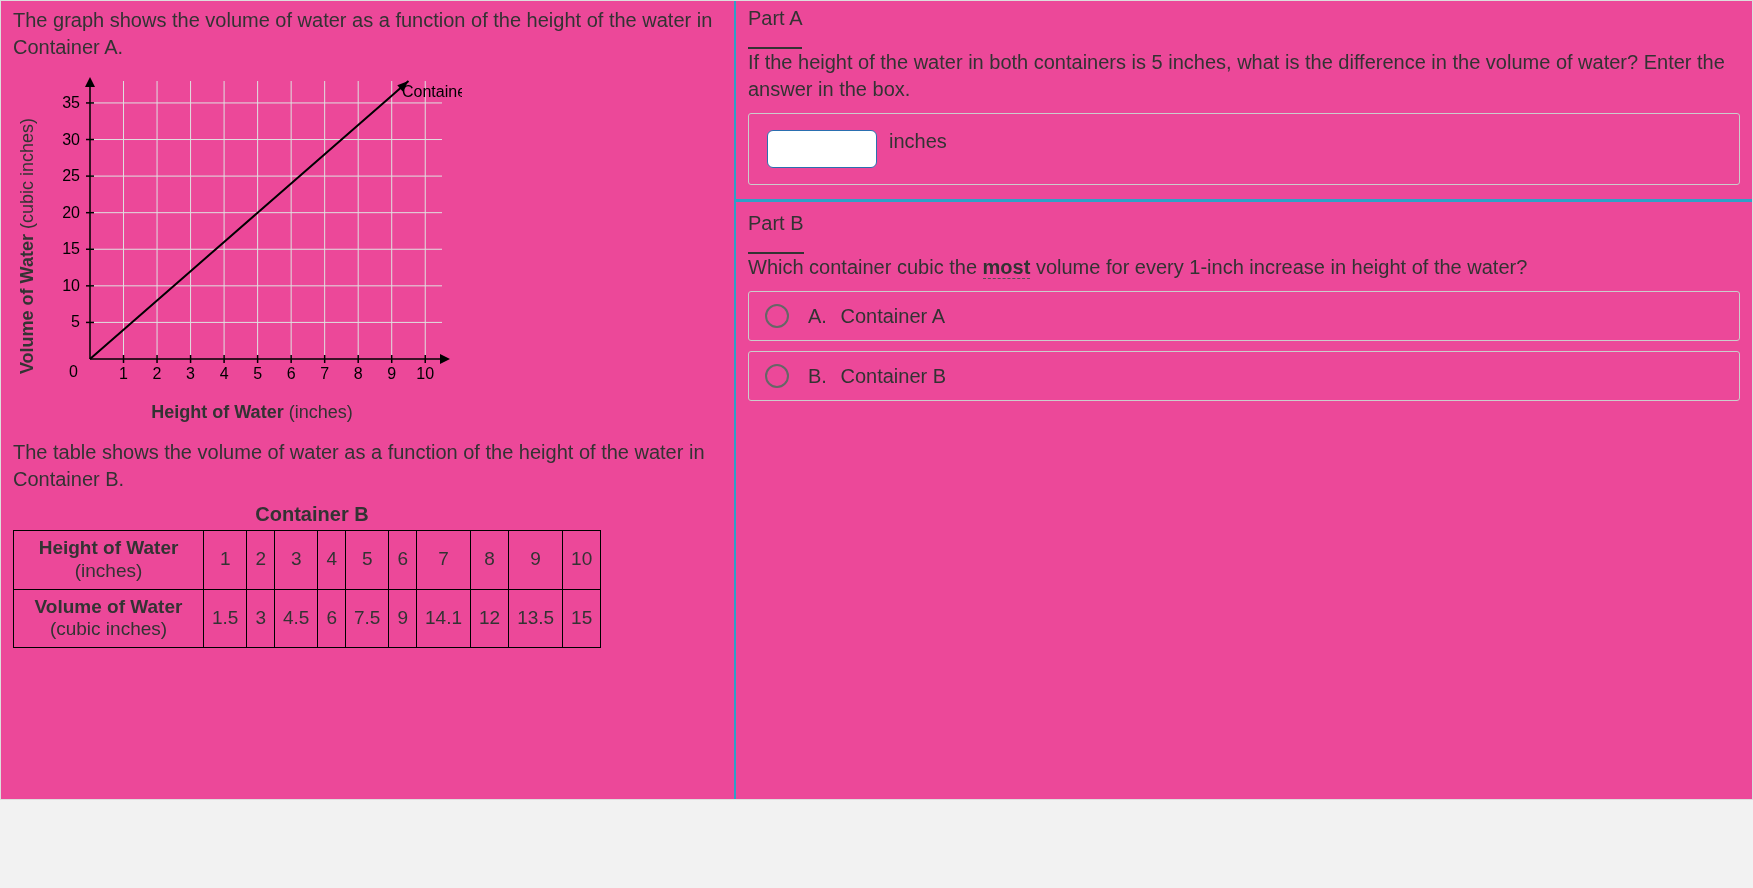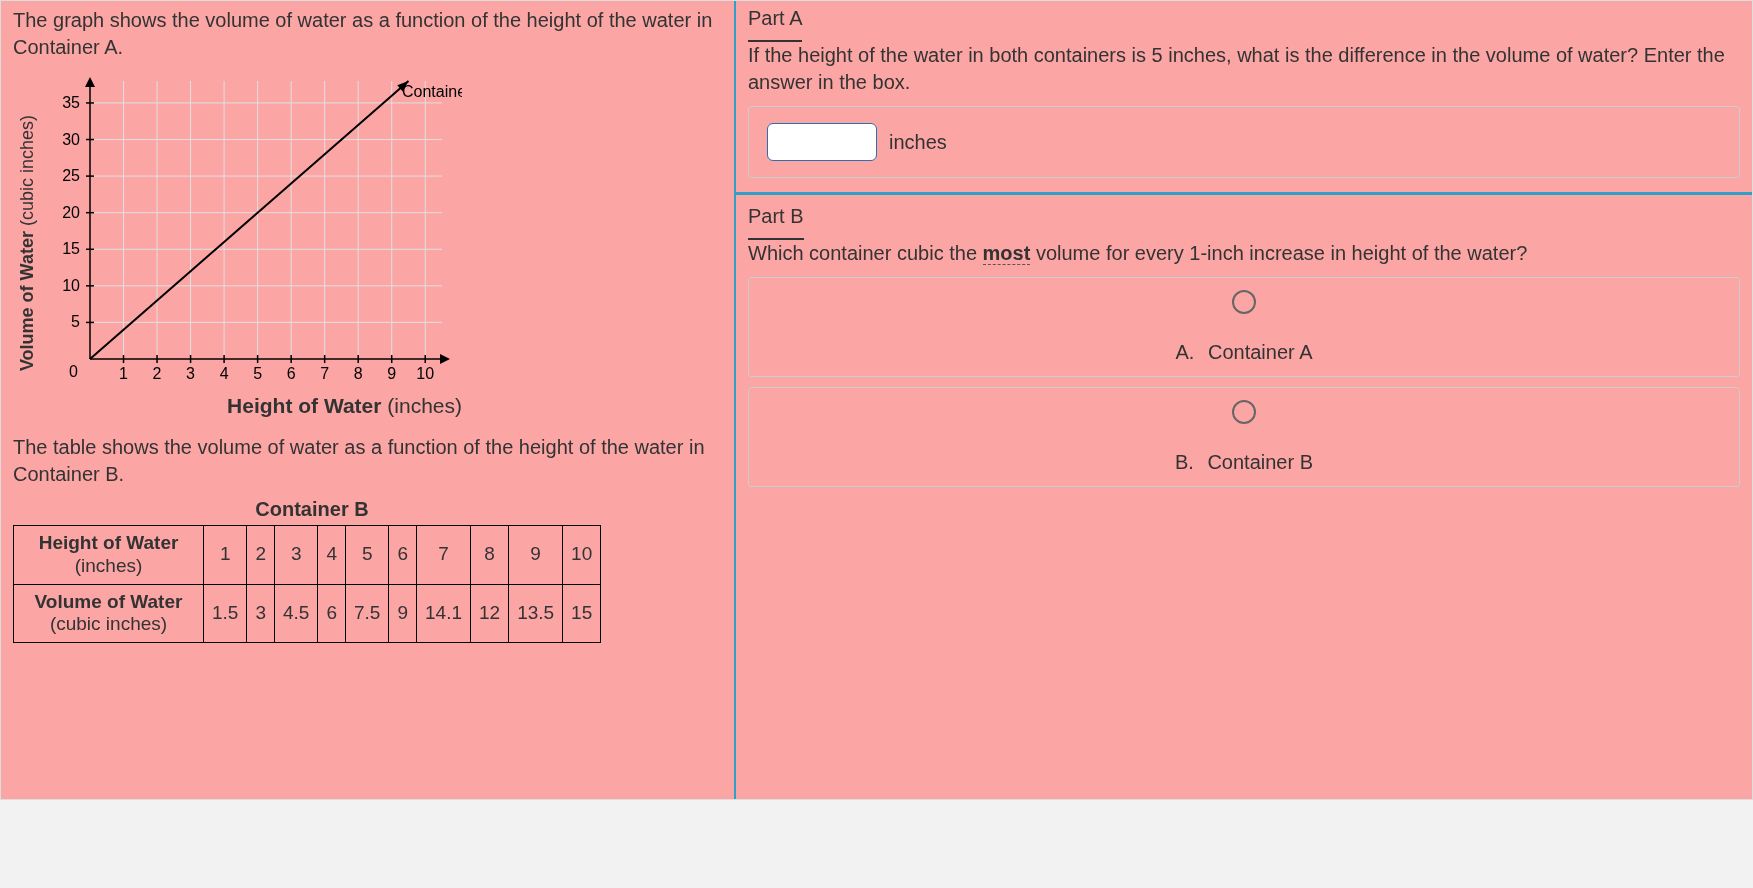--- a/index.html
+++ b/index.html
@@ -5,32 +5,32 @@
   * { box-sizing: border-box; }
   body {
     margin: 0;
     font-family: "Segoe UI", "Helvetica Neue", Arial, sans-serif;
     font-size: 20px;
     color: #333;
     background: #f2f2f2;
   }
   .page {
     display: flex;
-    background: #fca5a5;
+    background: #ec4899;
     border: 1px solid #ddd;
     margin: 0;
     min-height: 800px;
   }
   .col { padding: 6px 12px; }
   .left { flex: 0 0 735px; border-right: 2px solid #2fa0c7; }
   .right { flex: 1; padding: 0; }
   .right .inner { padding: 6px 12px; }
   .txt { line-height: 1.35; }
 
-  .underlined { border-bottom: 2px solid #333; display: inline-block; padding-bottom: 10px; }
+  .underlined { border-bottom: 2px solid #333; display: inline-block; padding-bottom: 17px; }
   .dash-under { border-bottom: 1px dashed #555; font-weight: bold; }
 
   
   .chart-wrap { margin-top: 8px; }
   .chart-flex { display: flex; align-items: center; }
   .yaxis {
     writing-mode: vertical-rl;
     transform: rotate(180deg);
     text-align: center;
     font-size: 18px;
@@ -59,57 +59,56 @@
   .rsub { font-weight: 400; display: block; }
 
   
   .part-hd { font-size: 20px; }
   .answer-box {
     border: 1px solid #ccc;
     border-radius: 3px;
     padding: 16px 18px;
     margin-top: 10px;
     display: flex;
-    align-items: center;
+    align-items: flex-start;
     gap: 12px;
   }
   .answer-input {
     width: 110px; height: 38px;
     border: 1.5px solid #2a6fb0;
     border-radius: 6px;
     font-size: 18px; padding: 4px 8px;
     outline: none;
   }
   .divider { height: 3px; background: #2fa0c7; margin: 8px 0 4px; }
 
   .choice {
     border: 1px solid #ccc;
     border-radius: 3px;
     padding: 12px 16px;
     margin-top: 10px;
     display: flex;
     align-items: center;
-    gap: 27px;
+    gap: 19px;
     cursor: pointer;
-    flex-direction: column;
   }
   .radio {
     width: 24px; height: 24px;
     border: 2px solid #666;
     border-radius: 50%;
     flex: 0 0 24px;
   }
   .choice-letter { margin-right: 8px; }
 
   svg .grid { stroke: #e0e0e0; stroke-width: 1; }
   svg .axis { stroke: #000; stroke-width: 1.5; }
   svg .tick { stroke: #000; stroke-width: 1.5; }
   svg .lbl { font-size: 16px; fill: #000; }
   svg .line { stroke: #000; stroke-width: 2; fill: none; }
-  .xlabel { text-align: right; margin-top: 0; font-size: 21px; width:420px;}
+  .xlabel { text-align: center; margin-top: 8px; font-size: 18px; width:420px;}
 </style>
 </head>
 <body>
 
 <div class="page">
   <div class="col left">
     <div class="txt">The graph shows the volume of water as a function of the height of the water in Container A.</div>
 
     <div class="chart-wrap">
       <div class="chart-flex">

